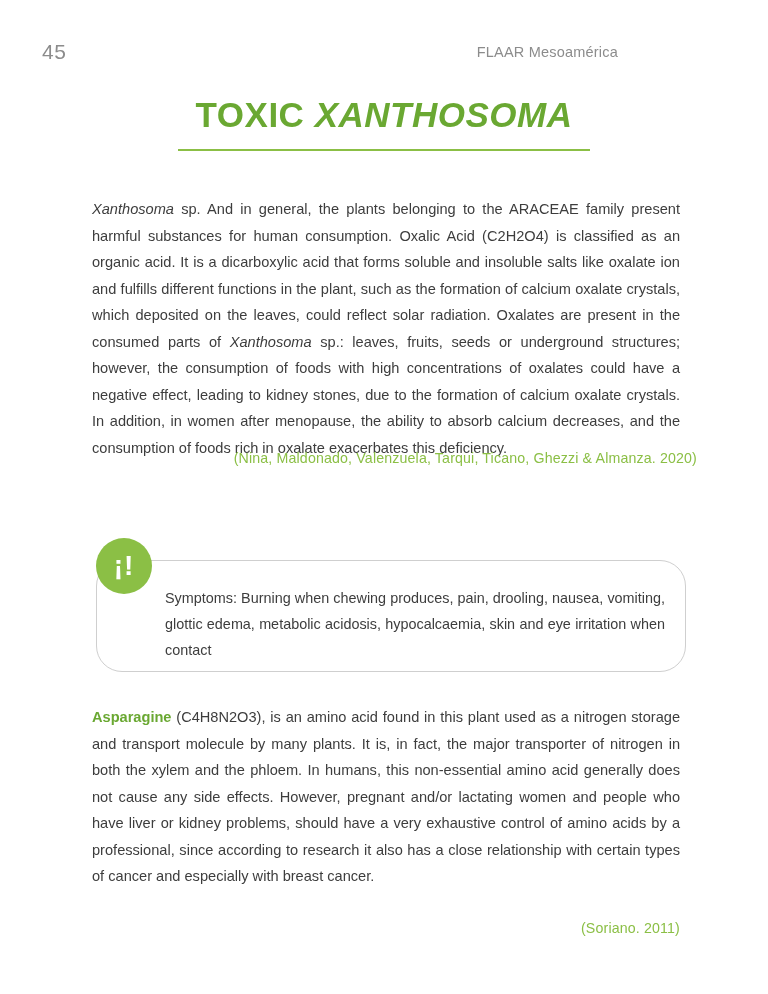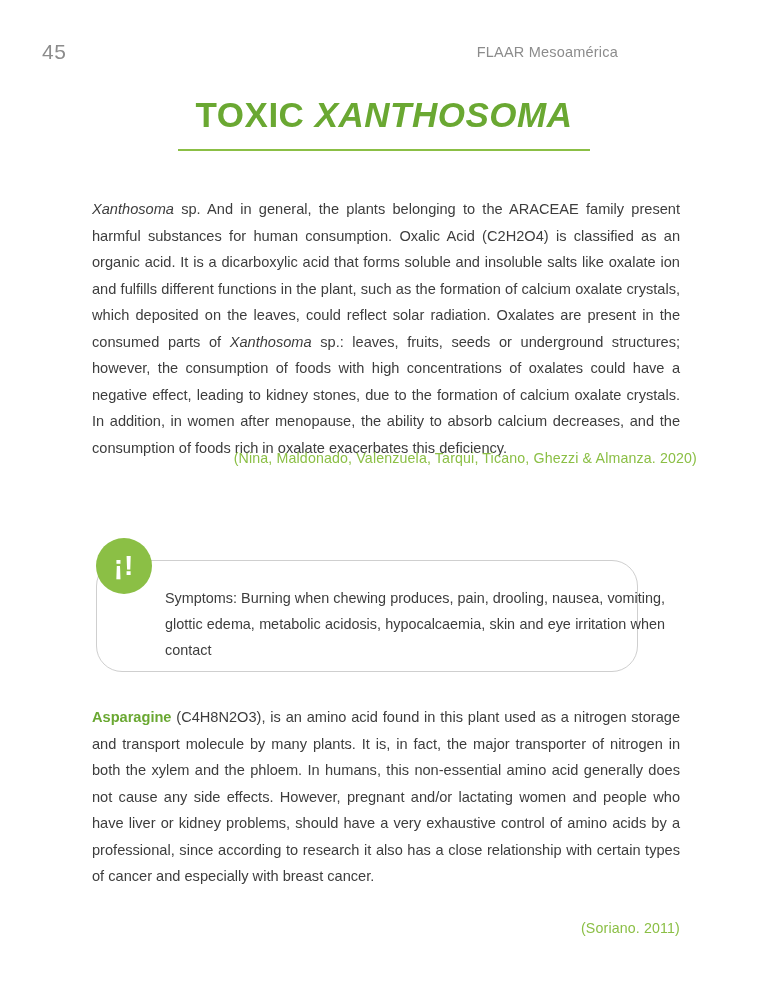--- a/index.html
+++ b/index.html
@@ -106,21 +106,21 @@
     top: 920px;
     right: 88px;
     text-align: right;
   }
 
   
   .callout {
     position: absolute;
     left: 96px;
     top: 560px;
-    width: 542px;
+    width: 590px;
     height: 112px;
     border: 1.6px solid #cfcfcf;
     border-radius: 26px;
     box-sizing: border-box;
   }
   .callout-text {
     position: absolute;
     left: 68px;
     top: 24px;
     width: 500px;

